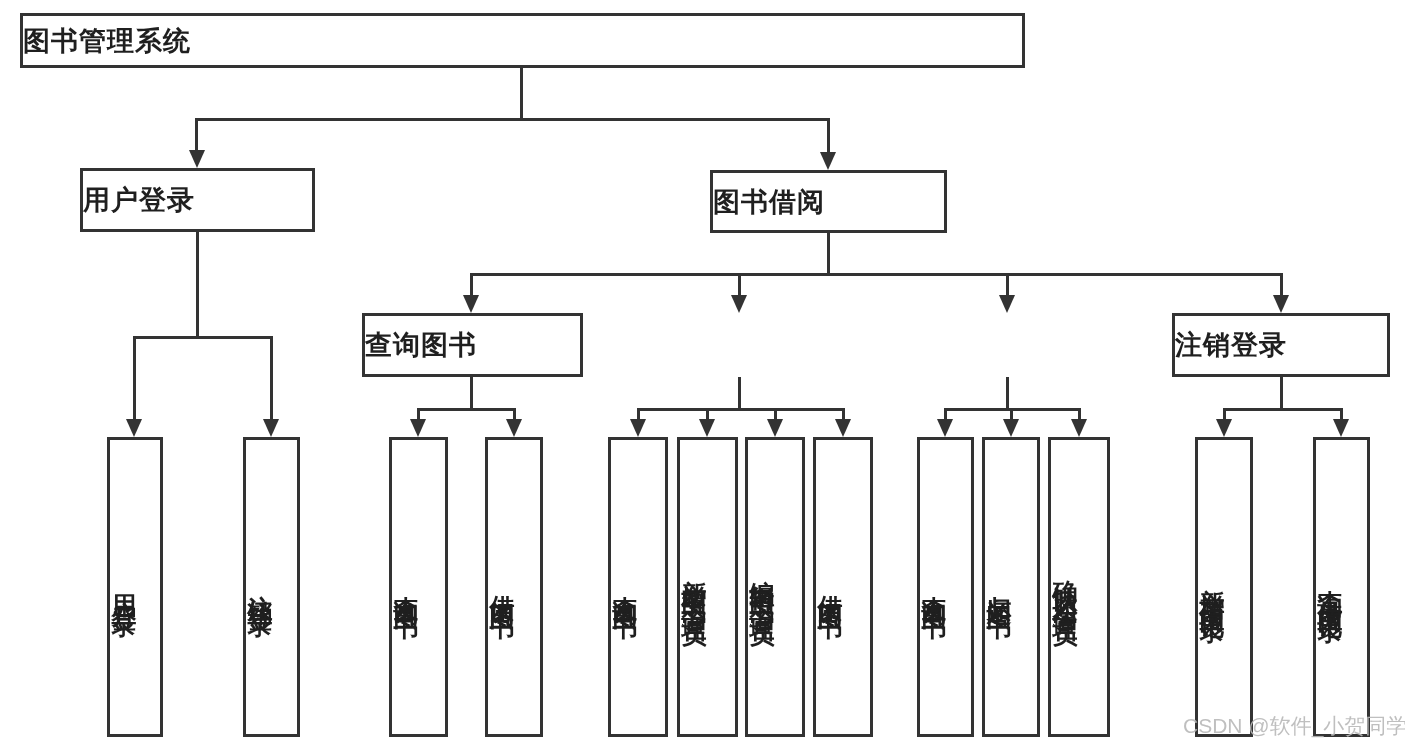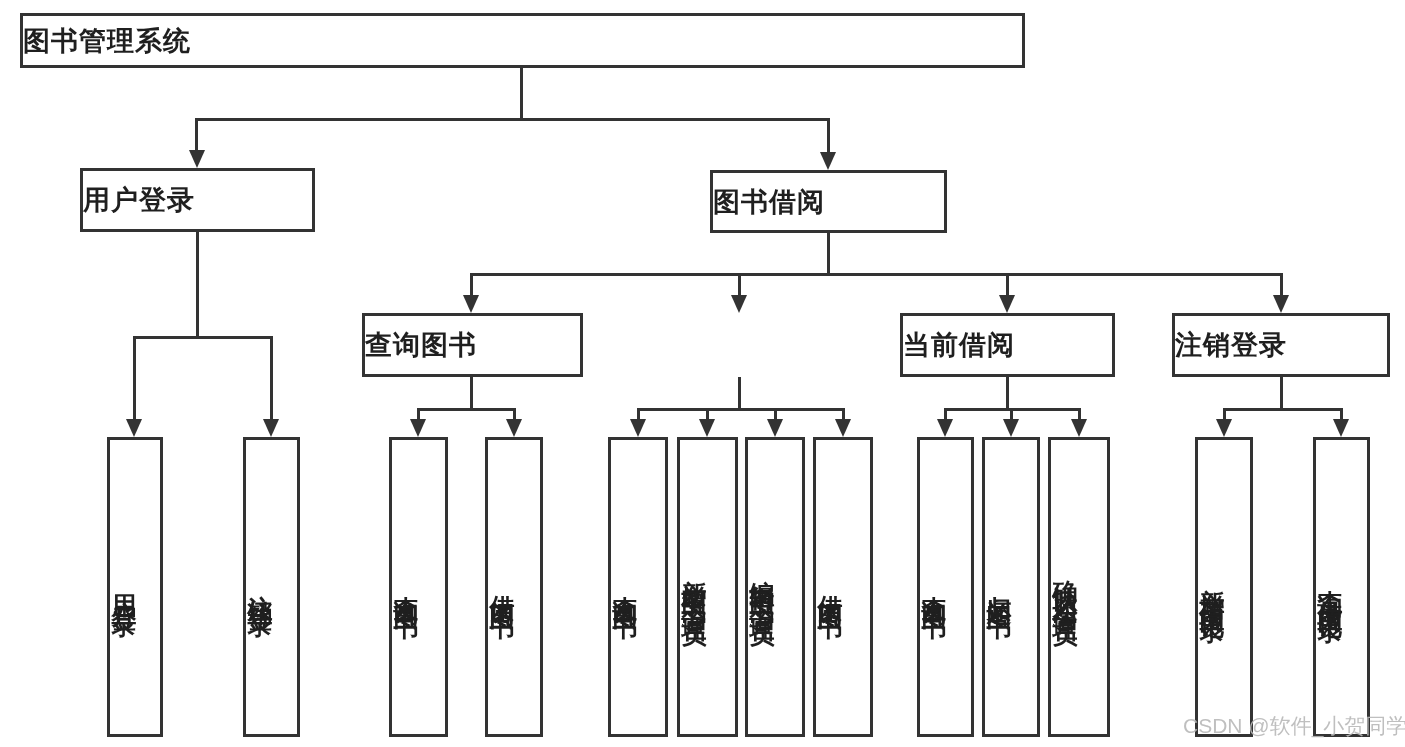--- a/index.html
+++ b/index.html
@@ -95,23 +95,20 @@
   <div class="node h" style="left:80px;top:168px;width:235px;height:64px">
     <span class="txt">用户登录</span>
   </div>
   <div class="node h" style="left:710px;top:170px;width:237px;height:63px">
     <span class="txt">图书借阅</span>
   </div>
 
   <div class="node h" style="left:362px;top:313px;width:221px;height:64px">
     <span class="txt">查询图书</span>
   </div>
-  <div class="node h" style="left:900px;top:313px;width:215px;height:64px">
-    <span class="txt">当前借阅</span>
-  </div>
   <div class="node h" style="left:1172px;top:313px;width:218px;height:64px">
     <span class="txt">注销登录</span>
   </div>
 
   <div class="node v" style="left:107px;top:437px;width:56px;height:300px">
     <span class="txt">用户登录</span>
   </div>
   <div class="node v" style="left:243px;top:437px;width:57px;height:300px">
     <span class="txt">注销登录</span>
   </div>

